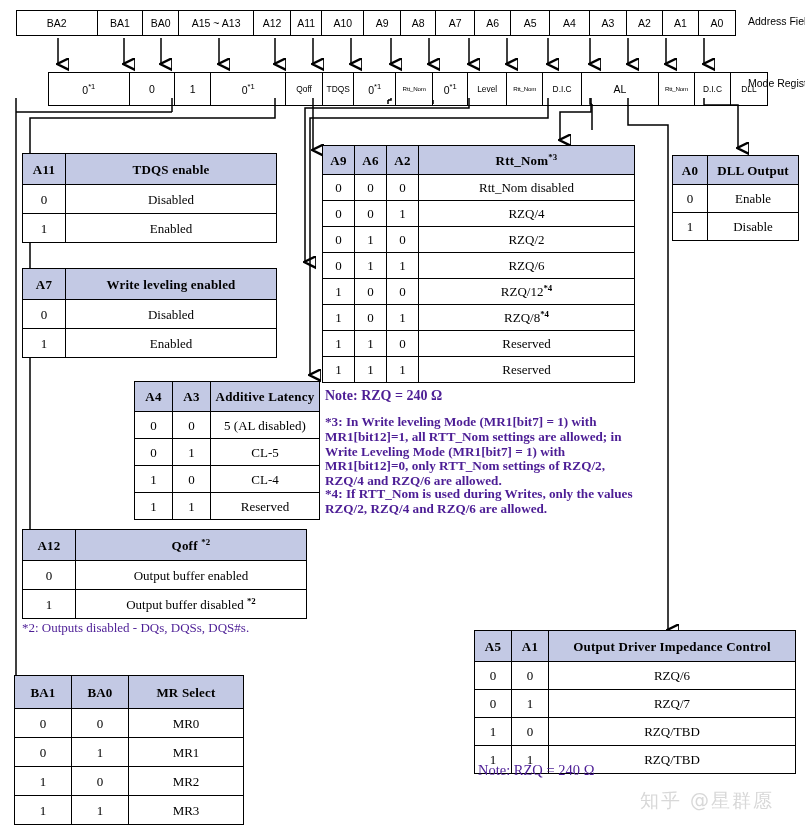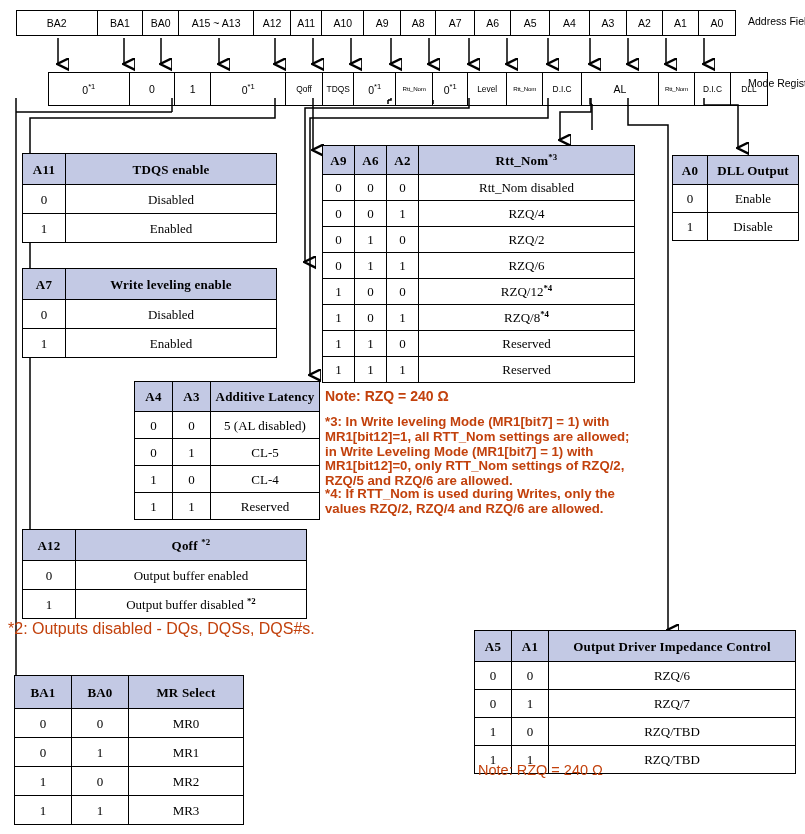--- a/index.html
+++ b/index.html
@@ -74,22 +74,22 @@
     background: #c3c9e4;
     font-weight: bold;
     letter-spacing: 0.2px;
   }
   .dtable td { background: #fff; }
   .dtable sup { font-size: 0.68em; vertical-align: super; font-weight: bold; }
 
   
   .note {
     position: absolute;
-    font-family: Liberation Sans, sans-serif;
-    color: #c2410c;
+    font-family: Liberation Serif, serif;
+    color: #4c1d95;
     white-space: pre-line;
   }
   .note-bold { font-weight: bold; }
 
   
   #wires {
     position: absolute;
     left: 0; top: 0;
     width: 805px; height: 834px;
     pointer-events: none;
@@ -227,21 +227,21 @@
       <td style="height:28px;">1</td>
       <td style="height:28px;">Enabled</td>
     </tr>
   </tbody>
     </table>
 
   <table class="dtable" style="left:22px; top:268px; width:255px;">
     <tbody>
         <tr>
       <th style="width:42px; height:30px;">A7</th>
-      <th style="height:30px;">Write leveling enable</th>
+      <th style="height:30px;">Write leveling enabled</th>
     </tr>
     <tr>
       <td style="height:28px;">0</td>
       <td style="height:28px;">Disabled</td>
     </tr>
     <tr>
       <td style="height:28px;">1</td>
       <td style="height:28px;">Enabled</td>
     </tr>
   </tbody>
@@ -347,41 +347,41 @@
     </tr>
     <tr>
       <td style="height:26px;">1</td>
       <td>1</td>
       <td>Reserved</td>
     </tr>
   </tbody>
     </table>
 
   <div class="note note-bold" style="left:325px; top:388px; font-size:14px;">Note: RZQ = 240 Ω</div>
-  <div class="note note-bold" style="left:325px; top:415px; width:312px; font-size:13.2px; line-height:1.12; white-space:normal;">*3: In Write leveling Mode (MR1[bit7] = 1) with MR1[bit12]=1, all RTT_Nom settings are allowed; in Write Leveling Mode (MR1[bit7] = 1) with MR1[bit12]=0, only RTT_Nom settings of RZQ/2, RZQ/5 and RZQ/6 are allowed.</div>
+  <div class="note note-bold" style="left:325px; top:415px; width:312px; font-size:13.2px; line-height:1.12; white-space:normal;">*3: In Write leveling Mode (MR1[bit7] = 1) with MR1[bit12]=1, all RTT_Nom settings are allowed; in Write Leveling Mode (MR1[bit7] = 1) with MR1[bit12]=0, only RTT_Nom settings of RZQ/2, RZQ/4 and RZQ/6 are allowed.</div>
   <div class="note note-bold" style="left:325px; top:487px; width:312px; font-size:13.2px; line-height:1.12; white-space:normal;">*4: If RTT_Nom is used during Writes, only the values RZQ/2, RZQ/4 and RZQ/6 are allowed.</div>
 
   <table class="dtable" style="left:22px; top:529px; width:285px;">
     <tbody>
         <tr>
       <th style="width:52px; height:30px;">A12</th>
       <th style="height:30px;">Qoff <sup>*2</sup></th>
     </tr>
     <tr>
       <td style="height:28px;">0</td>
       <td style="height:28px;">Output buffer enabled</td>
     </tr>
     <tr>
       <td style="height:28px;">1</td>
       <td style="height:28px;">Output buffer disabled <sup>*2</sup></td>
     </tr>
   </tbody>
     </table>
 
-  <div class="note" style="left:8px; top:620px; font-size:16px;">*2: Outputs disabled - DQs, DQSs, DQS#s.</div>
+  <div class="note" style="left:22px; top:620px; font-size:13px;">*2: Outputs disabled - DQs, DQSs, DQS#s.</div>
 
   <table class="dtable" style="left:14px; top:675px; width:230px;">
     <tbody>
         <tr>
       <th style="width:56px; height:32px;">BA1</th>
       <th style="width:56px; height:32px;">BA0</th>
       <th style="height:32px;">MR Select</th>
     </tr>
     <tr>
       <td style="height:28px;">0</td>
@@ -432,14 +432,15 @@
       <td style="height:27px;">1</td>
       <td>1</td>
       <td>RZQ/TBD</td>
     </tr>
   </tbody>
     </table>
 
   <div class="note" style="left:478px; top:762px; font-size:14.5px;">Note: RZQ = 240 Ω</div>
 
 
+  <div class="watermark" style="left:640px; top:788px;">知乎 @星群愿</div>
 
 </div>
 
 </body></html>

